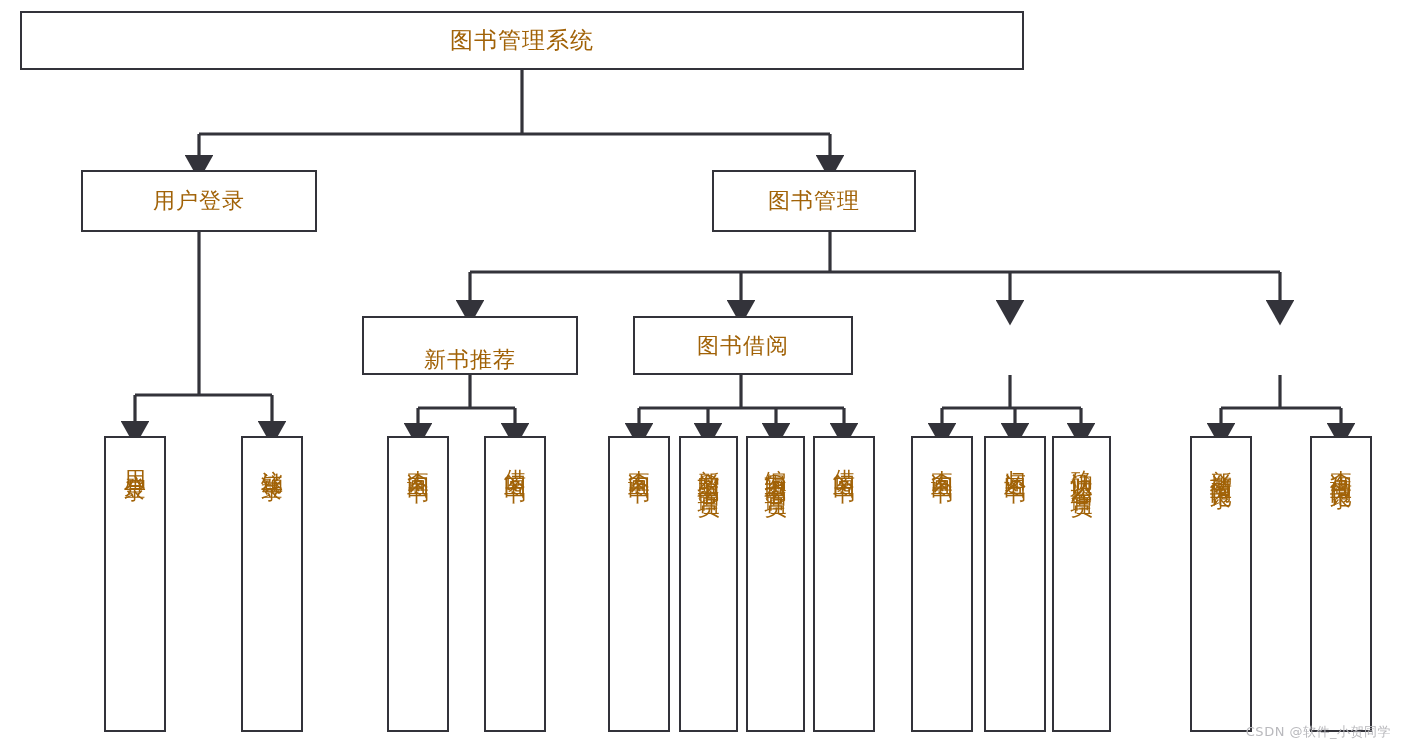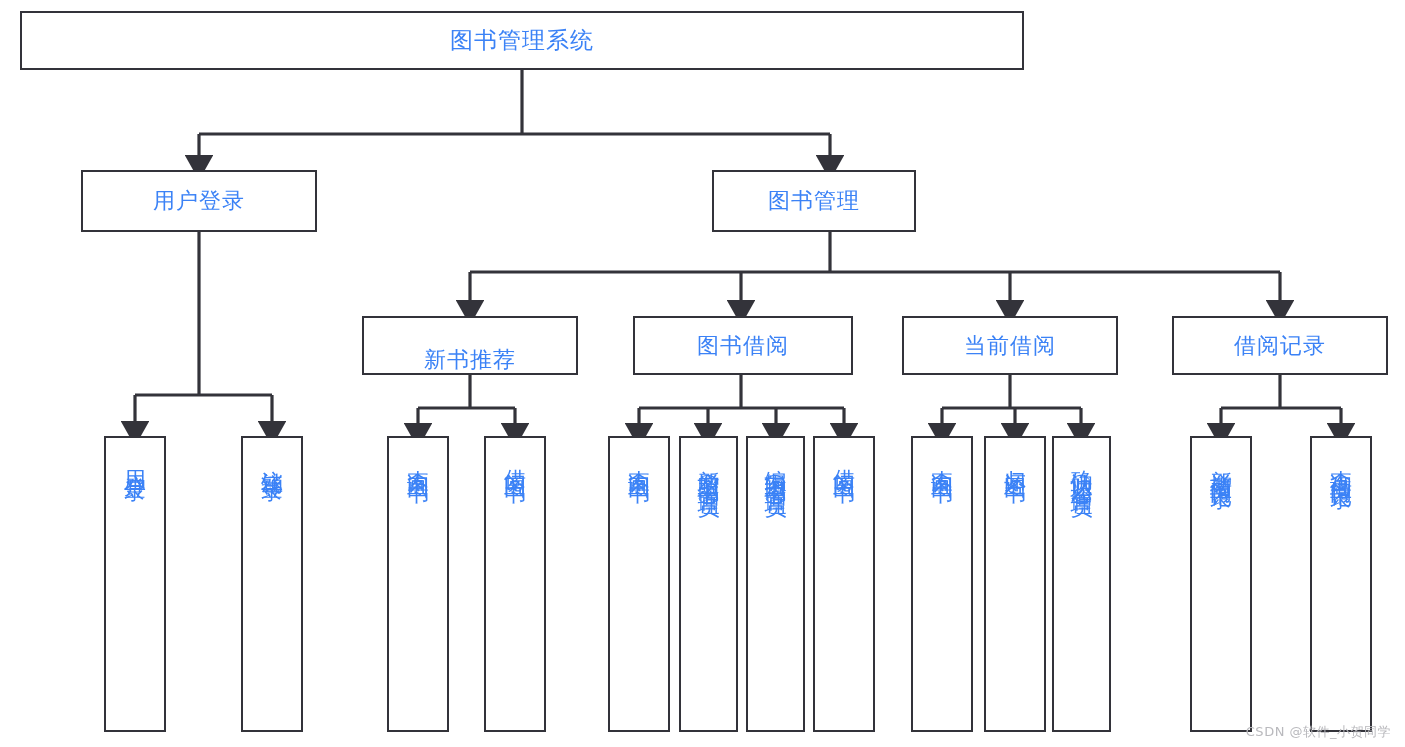--- a/index.html
+++ b/index.html
@@ -32,21 +32,21 @@
     display: flex;
     align-items: center;
     justify-content: center;
     color: #1b1b1f;
   }
   .node-label {
     display: block;
     text-align: center;
     line-height: 1.18;
     letter-spacing: 1px;
-    color: #3b82f6;
+    color: #a16207;
   }
   .node.horizontal .node-label {
     writing-mode: horizontal-tb;
     font-size: 22px;
   }
   .node.vertical {
     align-items: flex-start;
     padding-top: 14px;
   }
   .node.vertical .node-label {
@@ -133,26 +133,20 @@
   <div class="node horizontal" style="left: 712px; top: 170px; width: 204px; height: 62px;">
     <span class="node-label">图书管理</span>
   </div>
 
   <div class="node horizontal" style="left: 362px; top: 316px; width: 216px; height: 59px; align-items: flex-end;">
     <span class="node-label">新书推荐</span>
   </div>
   <div class="node horizontal" style="left: 633px; top: 316px; width: 220px; height: 59px;">
     <span class="node-label">图书借阅</span>
   </div>
-  <div class="node horizontal" style="left: 902px; top: 316px; width: 216px; height: 59px;">
-    <span class="node-label">当前借阅</span>
-  </div>
-  <div class="node horizontal" style="left: 1172px; top: 316px; width: 216px; height: 59px;">
-    <span class="node-label">借阅记录</span>
-  </div>
 
   <div class="node vertical" style="left: 104px; top: 436px; width: 62px; height: 296px;">
     <span class="node-label">用户登录</span>
   </div>
   <div class="node vertical" style="left: 241px; top: 436px; width: 62px; height: 296px;">
     <span class="node-label">注销登录</span>
   </div>
   <div class="node vertical" style="left: 387px; top: 436px; width: 62px; height: 296px;">
     <span class="node-label">查询图书</span>
   </div>

